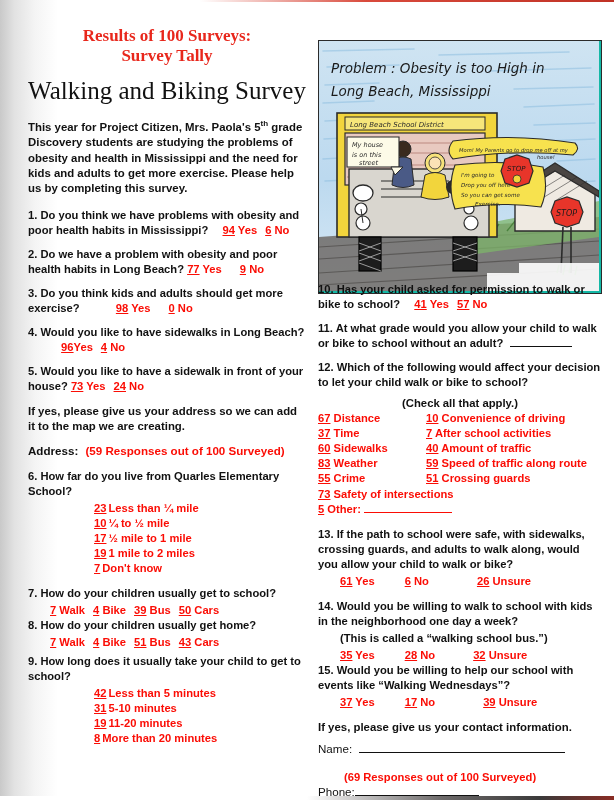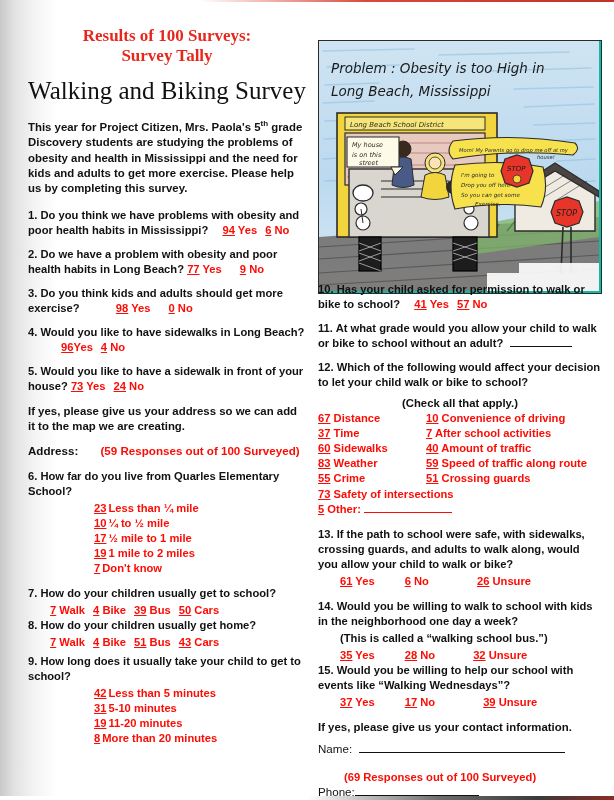--- a/index.html
+++ b/index.html
@@ -131,21 +131,21 @@
     color: #111;
     line-height: 1.34;
     margin: 10px 0 10px 0;
   }
   .addr-line {
     font-size: 11.6px;
     font-weight: bold;
     color: #111;
     margin: 0 0 12px 0;
   }
-  .addr-line .resp { color: #fb0d05; margin-left: 19px; }
+  .addr-line .resp { color: #fb0d05; margin-left: 4px; }
 
   
   .check-head {
     color: #111;
     font-weight: bold;
     font-size: 11.3px;
     text-align: center;
     margin: 7px 0 2px 0;
   }
   .check-grid {

